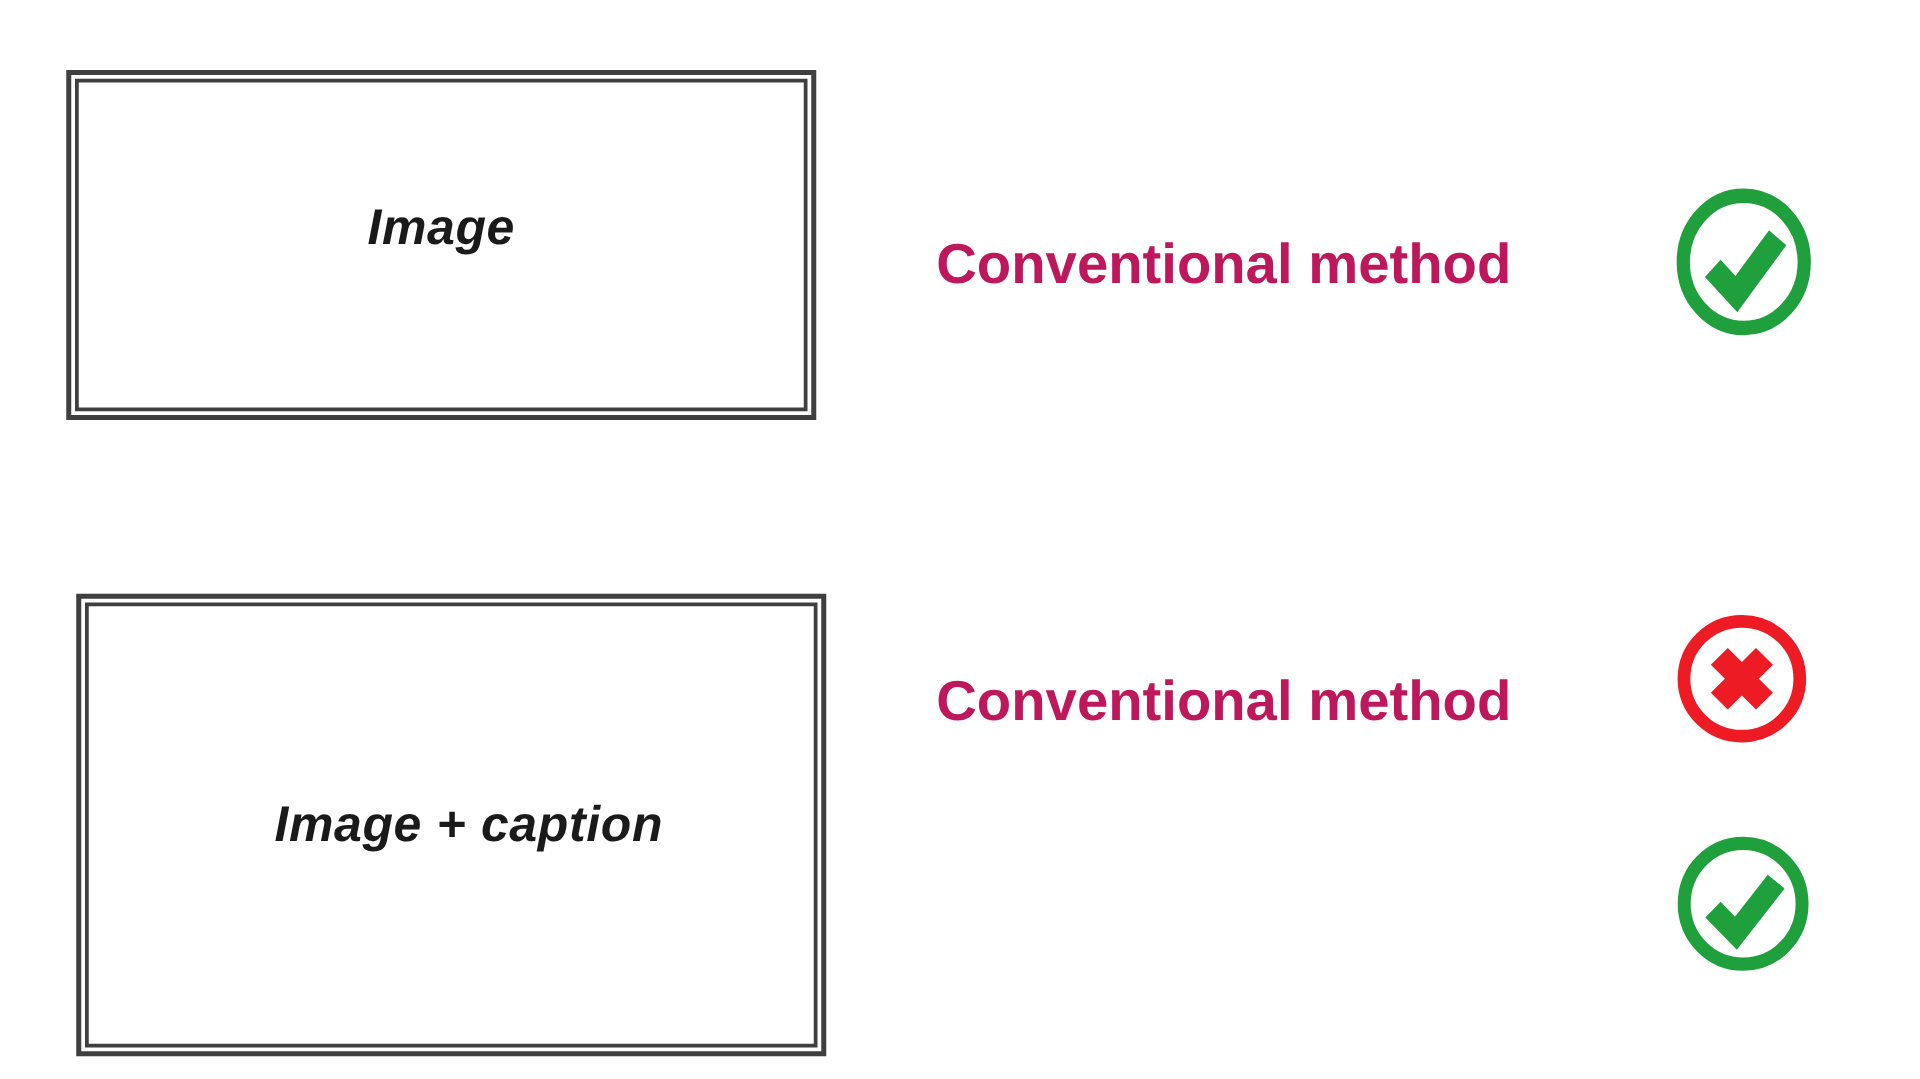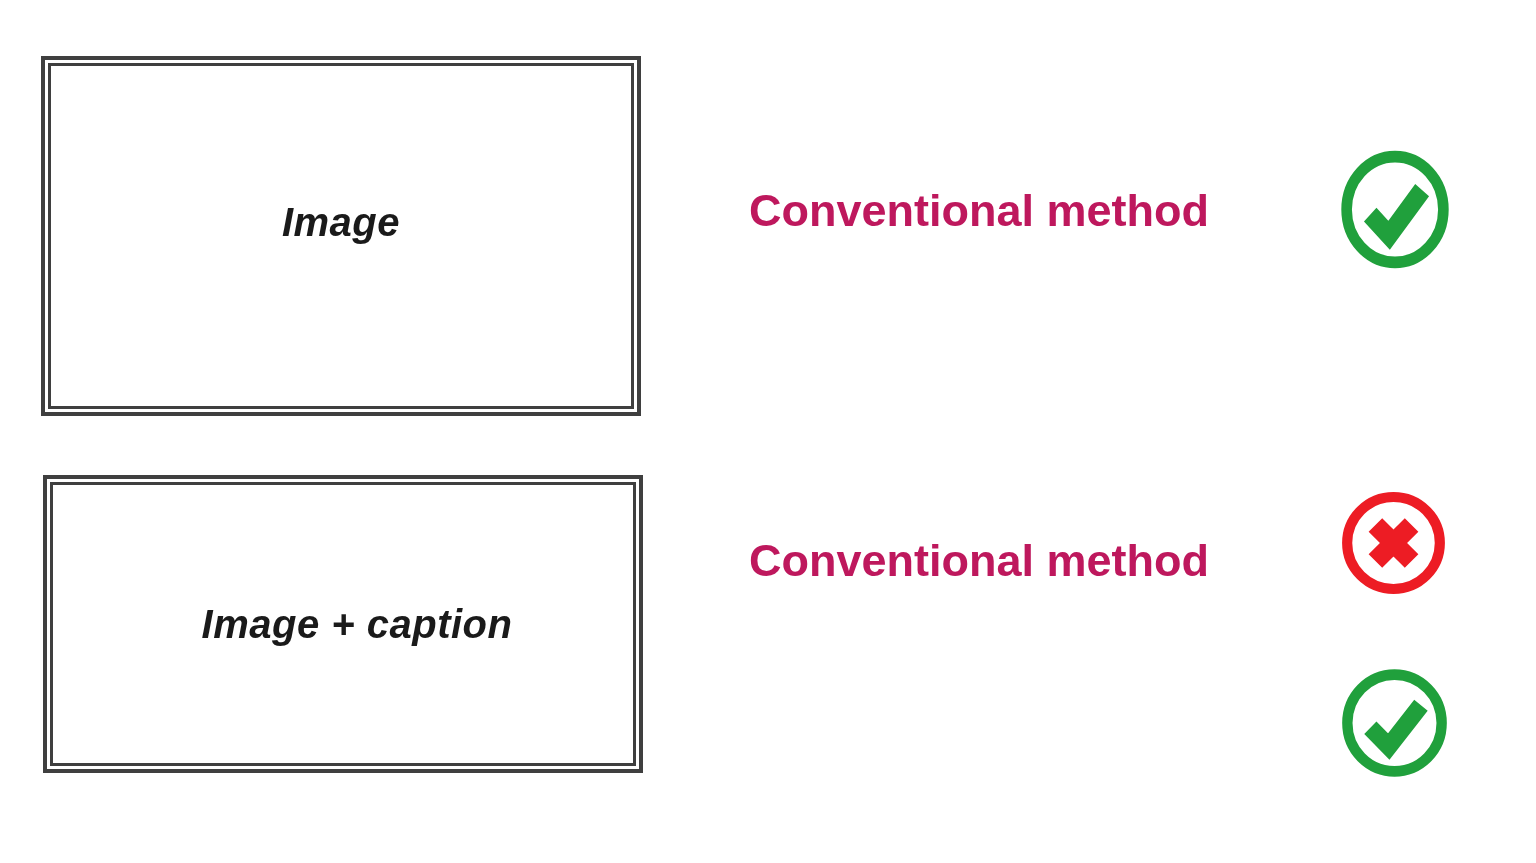--- a/index.html
+++ b/index.html
@@ -44,34 +44,34 @@
     color:#be185d;
     white-space:nowrap;
   }
   .badge{position:absolute;}
 </style>
 </head>
 <body>
 
 <div class="canvas">
 
-  <div class="dbox" style="left:41px;top:56px;width:600px;height:360px">
+  <div class="dbox" style="left:53px;top:56px;width:600px;height:280px">
     <div class="dbox-inner">
       <span class="box-label up">Image</span>
     </div>
   </div>
 
   <div class="method-label" style="left:733px;top:185px">Conventional method</div>
 
   <svg class="badge" style="left:1336px;top:145px" width="118" height="129" viewBox="0 0 100 100" preserveAspectRatio="none">
     <circle cx="50" cy="50" r="41" fill="none" stroke-width="9" stroke="#20a03c"></circle>
     <path d="M29 54 L45 70 L73 35" fill="none" stroke-width="15" stroke-linecap="butt" stroke-linejoin="miter" stroke="#20a03c"></path>
   </svg>
 
-  <div class="dbox" style="left:43px;top:475px;width:600px;height:298px">
+  <div class="dbox" style="left:61px;top:475px;width:600px;height:370px">
     <div class="dbox-inner">
       <span class="box-label right">Image + caption</span>
     </div>
   </div>
 
   <div class="method-label" style="left:733px;top:535px">Conventional method</div>
 
   <svg class="badge" style="left:1337px;top:487px" width="113" height="112" viewBox="0 0 100 100" preserveAspectRatio="none">
     <circle cx="50" cy="50" r="41" fill="none" stroke-width="9" stroke="#ed1c24"></circle>
     <path d="M34 34 L66 66 M66 34 L34 66" fill="none" stroke-width="17" stroke-linecap="butt" stroke="#ed1c24"></path>

